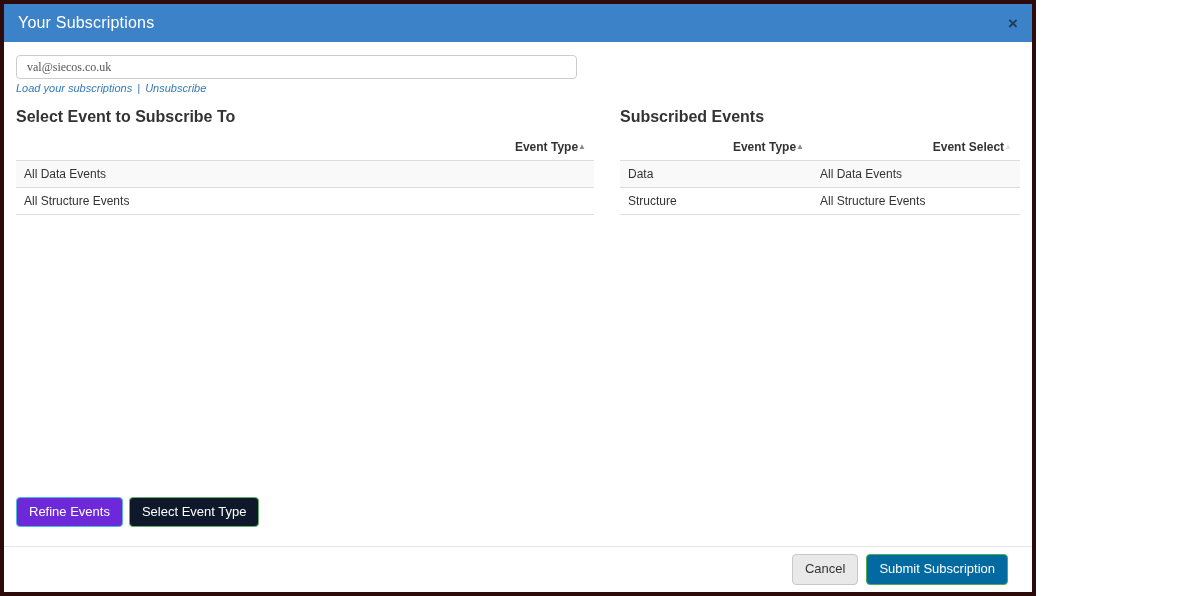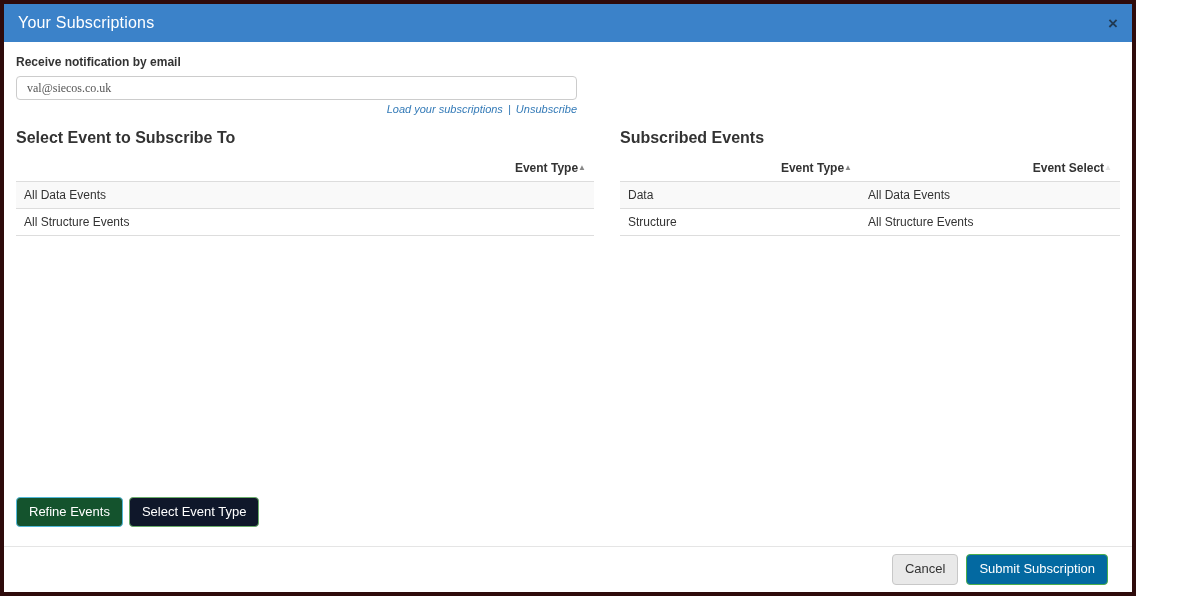--- a/index.html
+++ b/index.html
@@ -1,20 +1,20 @@
 <!DOCTYPE html>
 <html><head>
 <meta charset="utf-8">
 <style>
   * { margin: 0; padding: 0; box-sizing: border-box; }
   html, body { width: 1200px; height: 596px; }
   body { font-family: "Liberation Sans", sans-serif; }
 
   .screen {
-    width: 1136px; height: 596px;
+    width: 1036px; height: 596px;
     background: #2e0b0b;            
     padding: 4px;
   }
   .modal {
     width: 100%; height: 100%;
     background: #ffffff;
     display: flex; flex-direction: column;
     overflow: hidden;
   }
 
@@ -52,21 +52,21 @@
   .email-input {
     width: 561px; height: 24px;
     border: 1px solid #ccc; border-radius: 4px;
     padding: 0 10px;
     font-size: 12px; color: #555;
     font-family: Liberation Serif, serif;
     outline: none;
   }
   .links-row {
     width: 561px;
-    text-align: right;
+    text-align: left;
     font-size: 11px; font-style: italic;
     color: #337ab7;
     margin-top: 3px;
   }
   .links-row a { color: #337ab7; text-decoration: none; cursor: pointer; }
   .links-row .sep { color: #337ab7; margin: 0 2px; }
 
   .columns {
     display: flex;
     margin-top: 14px;
@@ -115,21 +115,21 @@
   }
   .btn {
     font-family: "Liberation Sans", sans-serif;
     font-size: 13px;
     border-radius: 4px;
     padding: 5px 12px;
     cursor: pointer;
     border: 1px solid transparent;
     line-height: 1.42;
   }
-  .btn-refine { background: #14532d; border-color: #51b8d8; color: #fff; }
+  .btn-refine { background: #6d28d9; border-color: #51b8d8; color: #fff; }
   .btn-selecttype { background: #0f172a; border-color: #6aad6a; color: #fff; }
 
   
   .modal-footer {
     flex: 0 0 46px;
     border-top: 1px solid #e5e5e5;
     display: flex; align-items: center; justify-content: flex-end;
     gap: 8px;
     padding: 0 24px;
     background: #fff;
@@ -143,21 +143,20 @@
 <div class="screen">
   <div class="modal">
 
     <div class="modal-header">
       <span class="modal-title">Your Subscriptions</span>
       <button class="modal-close">×</button>
     </div>
 
     <div class="modal-body">
 
-      <div class="email-label">Receive notification by email</div>
       <input class="email-input" type="text" value="val@siecos.co.uk" style="">
       <div class="links-row">
         <a>Load your subscriptions</a>
         <span class="sep">|</span>
         <a>Unsubscribe</a>
       </div>
 
       <div class="columns">
 
         <div class="col-left">

